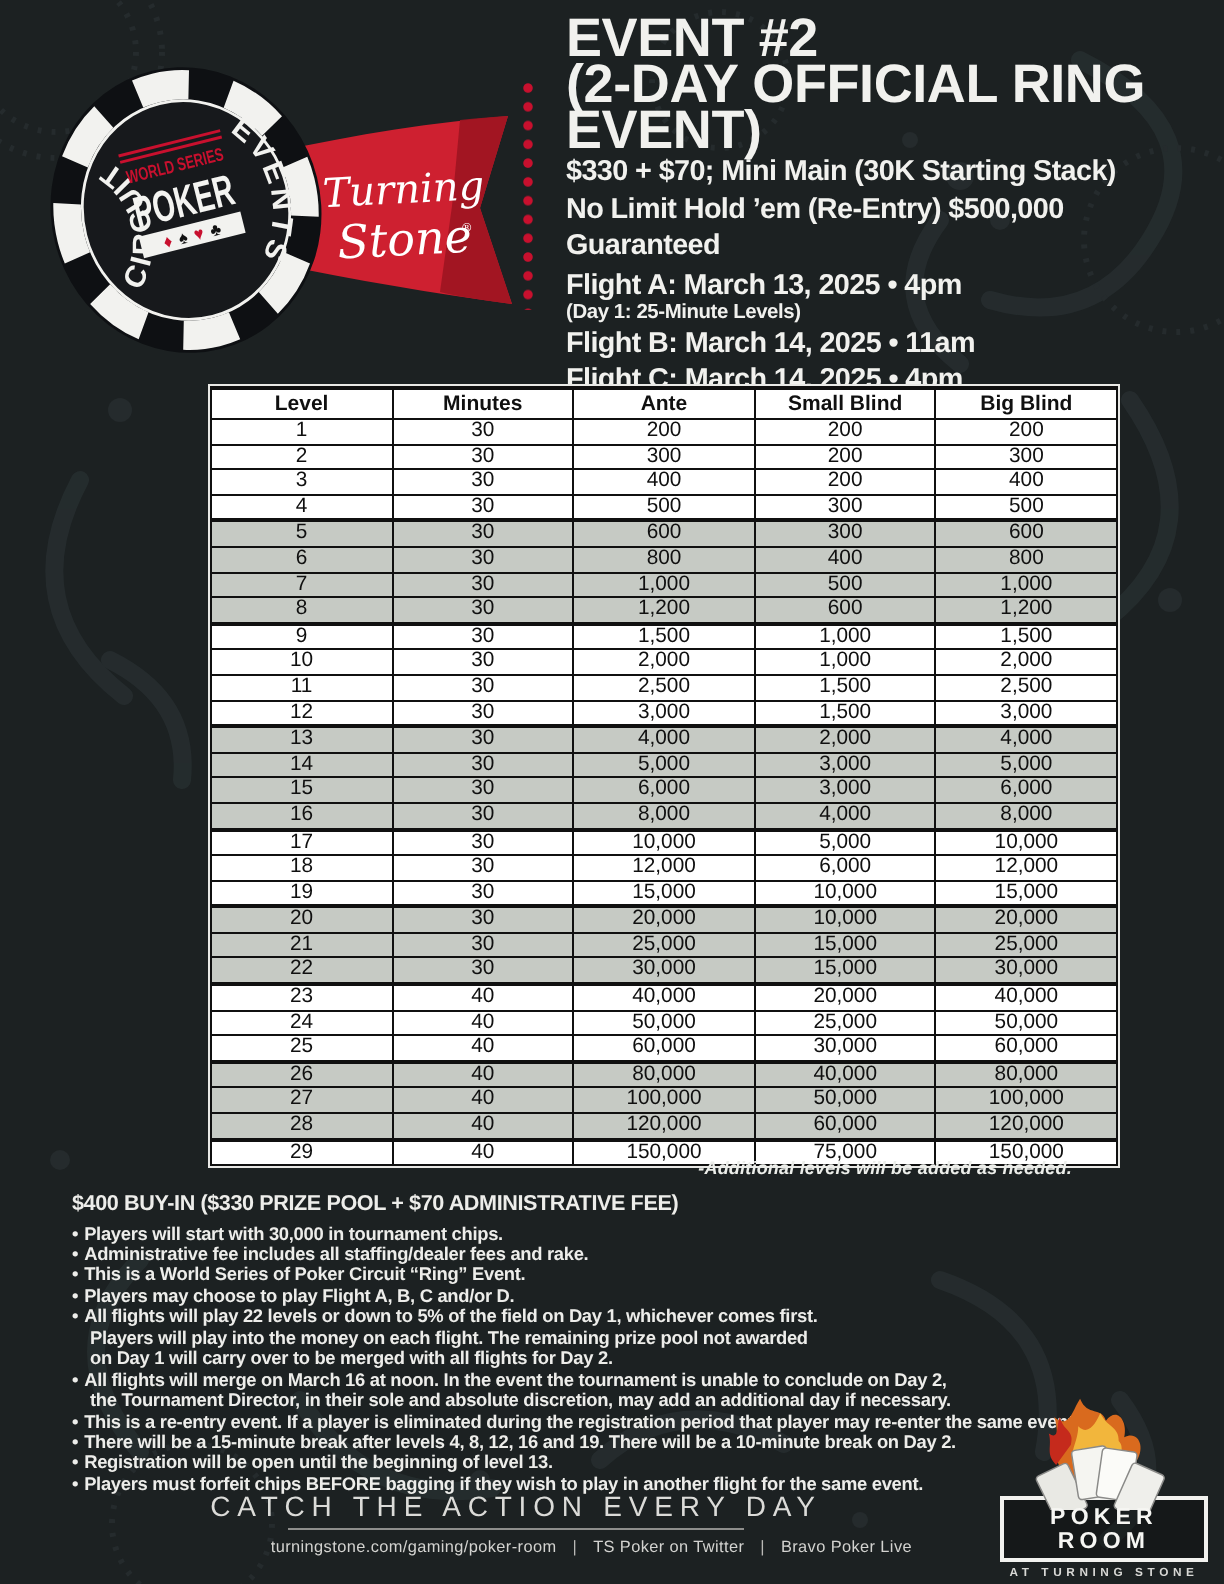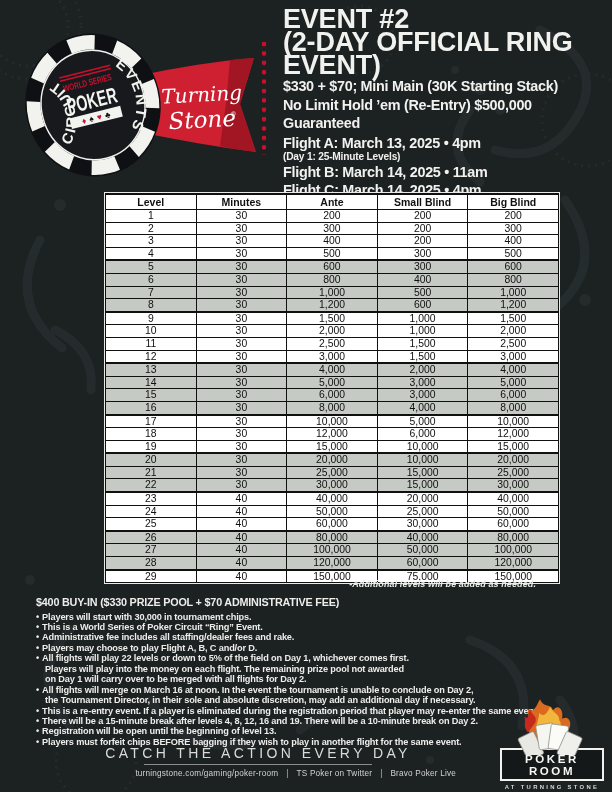--- a/index.html
+++ b/index.html
@@ -360,22 +360,22 @@
           </tr>
         </tbody>
     </table>
   </div>
   <div class="table-footnote">-Additional levels will be added as needed.</div>
 
   <div class="buyin">
     <div class="buyin-heading">$400 BUY-IN ($330 PRIZE POOL + $70 ADMINISTRATIVE FEE)</div>
     <div id="buyin-notes">
         <div class="note-line"><span class="b">•</span>Players will start with 30,000 in tournament chips.</div>
+        <div class="note-line"><span class="b">•</span>Administrative fee includes all staffing/dealer fees and rake.</div>
         <div class="note-line"><span class="b">•</span>This is a World Series of Poker Circuit “Ring” Event.</div>
-        <div class="note-line"><span class="b">•</span>Administrative fee includes all staffing/dealer fees and rake.</div>
         <div class="note-line"><span class="b">•</span>Players may choose to play Flight A, B, C and/or D.</div>
         <div class="note-line"><span class="b">•</span>All flights will play 22 levels or down to 5% of the field on Day 1, whichever comes first.</div>
         <div class="note-line cont">Players will play into the money on each flight. The remaining prize pool not awarded</div>
         <div class="note-line cont">on Day 1 will carry over to be merged with all flights for Day 2.</div>
         <div class="note-line"><span class="b">•</span>All flights will merge on March 16 at noon. In the event the tournament is unable to conclude on Day 2,</div>
         <div class="note-line cont">the Tournament Director, in their sole and absolute discretion, may add an additional day if necessary.</div>
         <div class="note-line"><span class="b">•</span>This is a re-entry event. If a player is eliminated during the registration period that player may re-enter the same event.</div>
         <div class="note-line"><span class="b">•</span>There will be a 15-minute break after levels 4, 8, 12, 16 and 19. There will be a 10-minute break on Day 2.</div>
         <div class="note-line"><span class="b">•</span>Registration will be open until the beginning of level 13.</div>
         <div class="note-line"><span class="b">•</span>Players must forfeit chips BEFORE bagging if they wish to play in another flight for the same event.</div>

